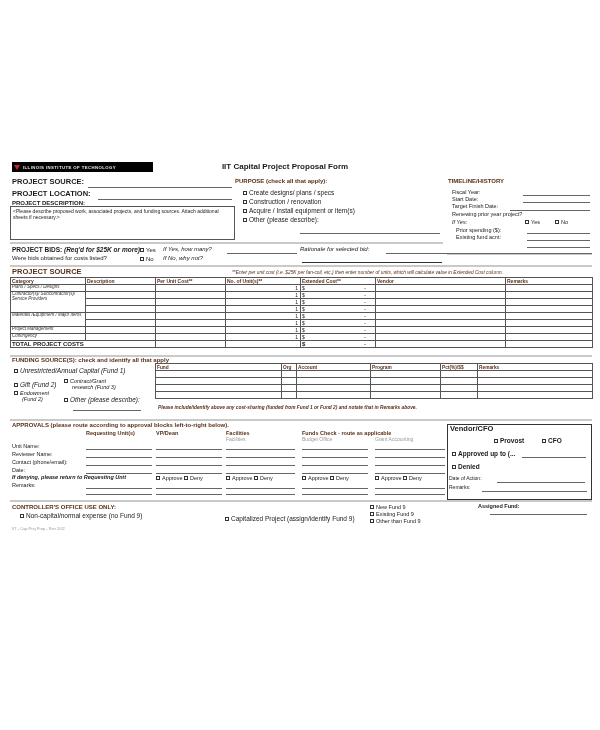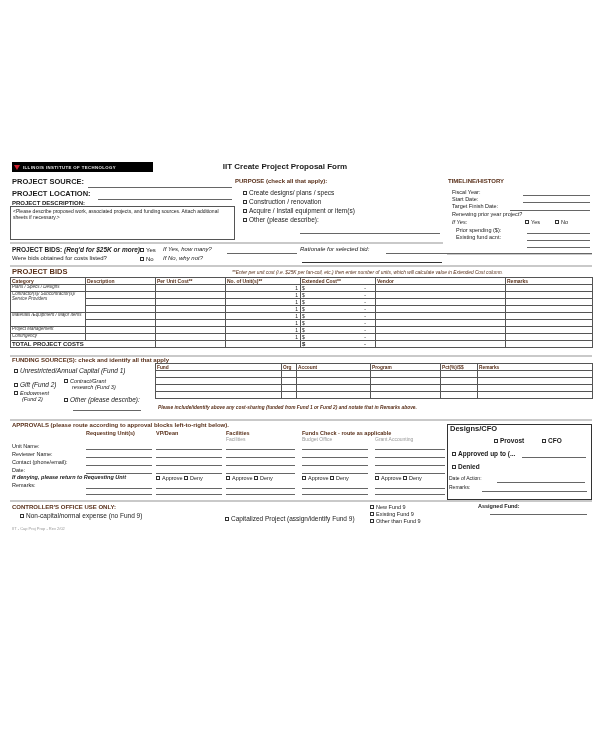--- a/index.html
+++ b/index.html
@@ -50,21 +50,21 @@
 </style>
 </head>
 <body>
 
 <div class="page">
 
   <div class="logo">
     <span class="tri"></span>
     <span>ILLINOIS INSTITUTE OF TECHNOLOGY</span>
   </div>
-  <div class="ab b f8" style="left:200px;top:162px;width:170px;text-align:center;">IIT Create Project Proposal Form</div>
+  <div class="ab b f8" style="left:200px;top:162px;width:170px;text-align:center;">IIT Capital Project Proposal Form</div>
 
   <div class="ab b f7" style="left:12px;top:178px;">PROJECT SOURCE:</div>
   <div class="ln" style="left:88px;top:187px;width:144px;"></div>
 
   <div class="ab b f7" style="left:12px;top:190px;">PROJECT LOCATION:</div>
   <div class="ln" style="left:98px;top:199px;width:134px;"></div>
 
   <div class="ab b f6" style="left:12px;top:200px;">PROJECT DESCRIPTION:</div>
   <div class="descbox">&lt;Please describe proposed work, associated projects, and funding sources. Attach additional sheets if necessary.&gt;</div>
 
@@ -120,21 +120,21 @@
   </div>
   <div class="ab f6 i" style="left:163px;top:246px;">If Yes, how many?</div>
   <div class="ln" style="left:227px;top:253px;width:70px;"></div>
   <div class="ab f6 i" style="left:163px;top:255px;">If No, why not?</div>
   <div class="ab f6 i" style="left:300px;top:246px;">Rationale for selected bid:</div>
   <div class="ln" style="left:386px;top:253px;width:206px;"></div>
   <div class="ln" style="left:302px;top:262px;width:140px;border-top-color:#333;"></div>
 
   <div class="gl" style="left:10px;top:265px;width:582px;"></div>
 
-  <div class="ab b f7 brn" style="left:12px;top:268px;">PROJECT BIDS</div>
+  <div class="ab b f7 brn" style="left:12px;top:268px;">PROJECT SOURCE</div>
   <div class="ab i f45 brn" style="left:232px;top:270px;">**Enter per unit cost (i.e. $25K per fan-coil, etc.) then enter number of units, which will calculate value in Extended Cost column.</div>
 
   <table id="costsTable">
     <colgroup>
         <col style="width:75px">
         <col style="width:70px">
         <col style="width:70px">
         <col style="width:75px">
         <col style="width:75px">
         <col style="width:130px">
@@ -394,21 +394,21 @@
     <div class="ln" style="left:226px;top:488px;width:69px;"></div>
     <div class="ln" style="left:302px;top:488px;width:66px;"></div>
     <div class="ln" style="left:375px;top:488px;width:70px;"></div>
   <div class="ln" style="left:86px;top:494px;width:66px;"></div>
     <div class="ln" style="left:156px;top:494px;width:66px;"></div>
     <div class="ln" style="left:226px;top:494px;width:69px;"></div>
     <div class="ln" style="left:302px;top:494px;width:66px;"></div>
     <div class="ln" style="left:375px;top:494px;width:70px;"></div>
 
   <div class="pbox"></div>
-  <div class="ab b f7" style="left:450px;top:425px;">Designs/CFO</div>
+  <div class="ab b f7" style="left:450px;top:425px;">Vendor/CFO</div>
   <div class="ab b f65" style="left:494px;top:437px;">
     <span class="cb"></span><span>Provost</span>
   </div>
   <div class="ab b f65" style="left:542px;top:437px;">
     <span class="cb"></span><span>CFO</span>
   </div>
   <div class="ab b f65" style="left:452px;top:450px;">
     <span class="cb"></span><span>Approved up to (...</span>
   </div>
   <div class="ln" style="left:522px;top:457px;width:64px;"></div>

